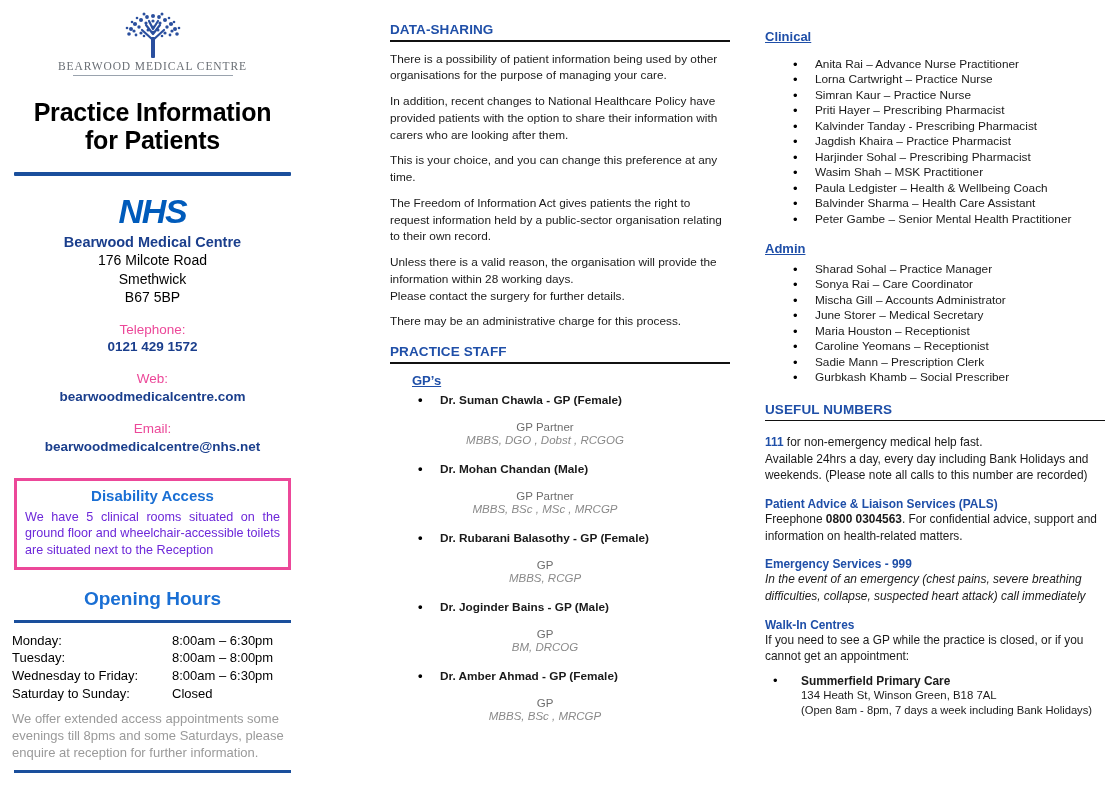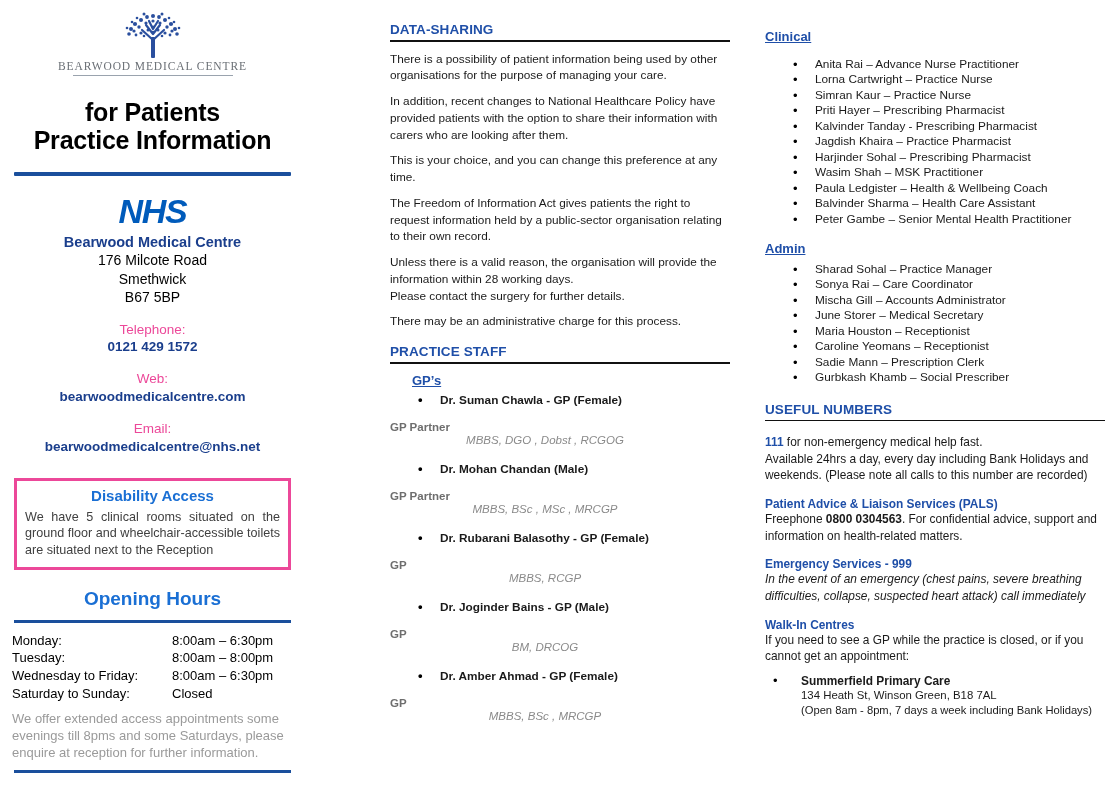--- a/index.html
+++ b/index.html
@@ -55,21 +55,21 @@
     font-size: 13.5px; font-weight: bold; color: #1a3e8c; line-height: 1.35;
   }
   .disability-box {
     border: 3px solid #ec4899; margin: 22px 2px 0 2px; padding: 6px 8px 8px 8px;
   }
   .disability-title {
     text-align: center; font-size: 15px; font-weight: bold;
     color: #1a6fd4; margin-bottom: 5px;
   }
   .disability-text {
-    font-size: 12.6px; line-height: 1.32; text-align: justify; color: #404040;
+    font-size: 12.6px; line-height: 1.32; text-align: justify; color: #6d28d9;
   }
   .opening-title {
     text-align: center; font-size: 19px; font-weight: bold;
     color: #1a6fd4; margin-top: 18px;
   }
   .blue-rule-2 {
     height: 3px; background: #1a4f9c; margin: 10px 2px 0 2px;
   }
   .hours-table { margin-top: 10px; width: 100%; border-collapse: collapse; }
   .hours-table td {
@@ -105,22 +105,22 @@
   .gp-item { margin-top: 3px; }
   .gp-name {
     font-size: 11.8px; font-weight: bold; color: #1a1a1a;
     position: relative; padding-left: 50px;
   }
   .gp-name::before {
     content: "\2022"; position: absolute; left: 28px; top: -1px;
     font-size: 13px; color: #000;
   }
   .gp-role {
-    font-size: 11.5px; font-weight: bold; color: #6e6e6e;
-    text-align: left; margin-top: 14px; padding-right: 30px;
+    font-size: 11.5px; font-weight: normal; color: #6e6e6e;
+    text-align: center; margin-top: 14px; padding-right: 30px;
   }
   .gp-quals {
     font-size: 11.5px; font-style: italic; color: #8a8a8a;
     text-align: center; margin-top: 1px; padding-right: 30px;
   }
 
   
   .col-right {
     position: absolute; left: 765px; top: 27px; width: 340px;
   }
@@ -208,22 +208,22 @@
               <circle cx="52" cy="26" r="1.3"></circle>
             <circle cx="43" cy="22" r="1.3"></circle>
           </g>
         </g>
       </svg>
       <div class="logo-word">BEARWOOD MEDICAL CENTRE</div>
       <div class="logo-rule"></div>
     </div>
 
     <div class="doc-title">
+      <div>Practice Information</div>
       <div>for Patients</div>
-      <div>Practice Information</div>
     </div>
 
     <div class="blue-rule"></div>
 
     <div class="nhs-logo">NHS</div>
 
     <div class="addr-block">
       <div class="addr-name">Bearwood Medical Centre</div>
       <div class="addr-line">176 Milcote Road</div>
       <div class="addr-line">Smethwick</div>

